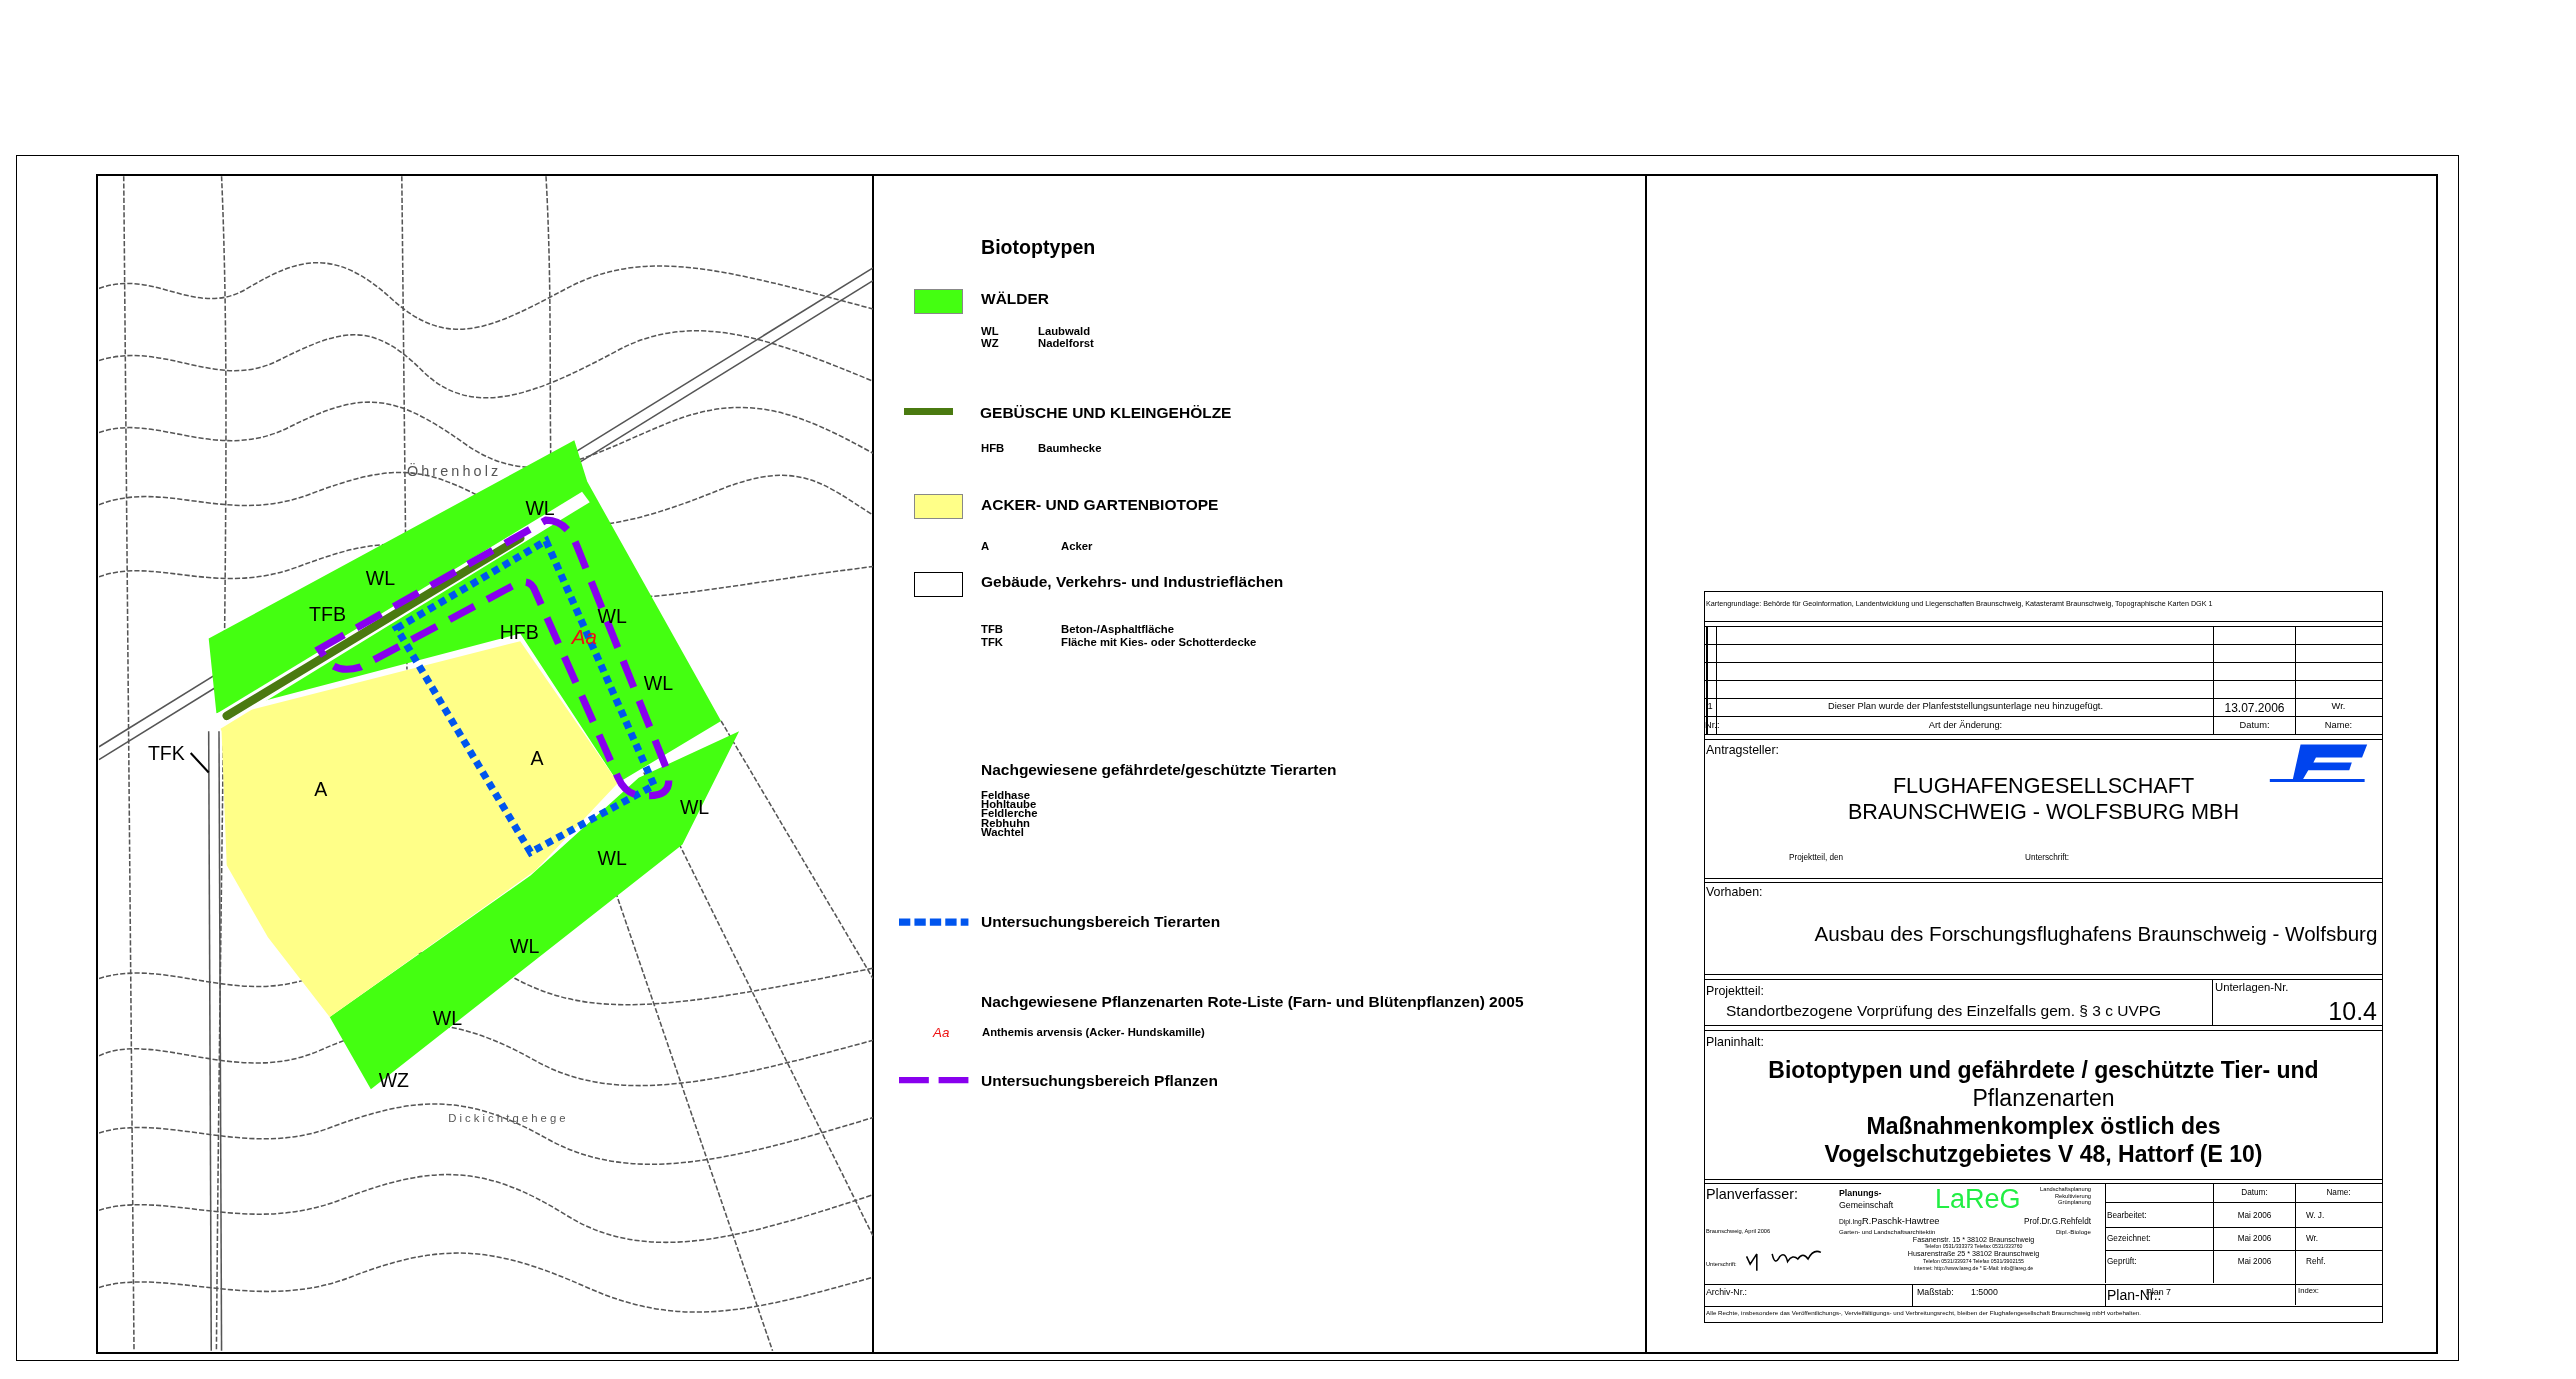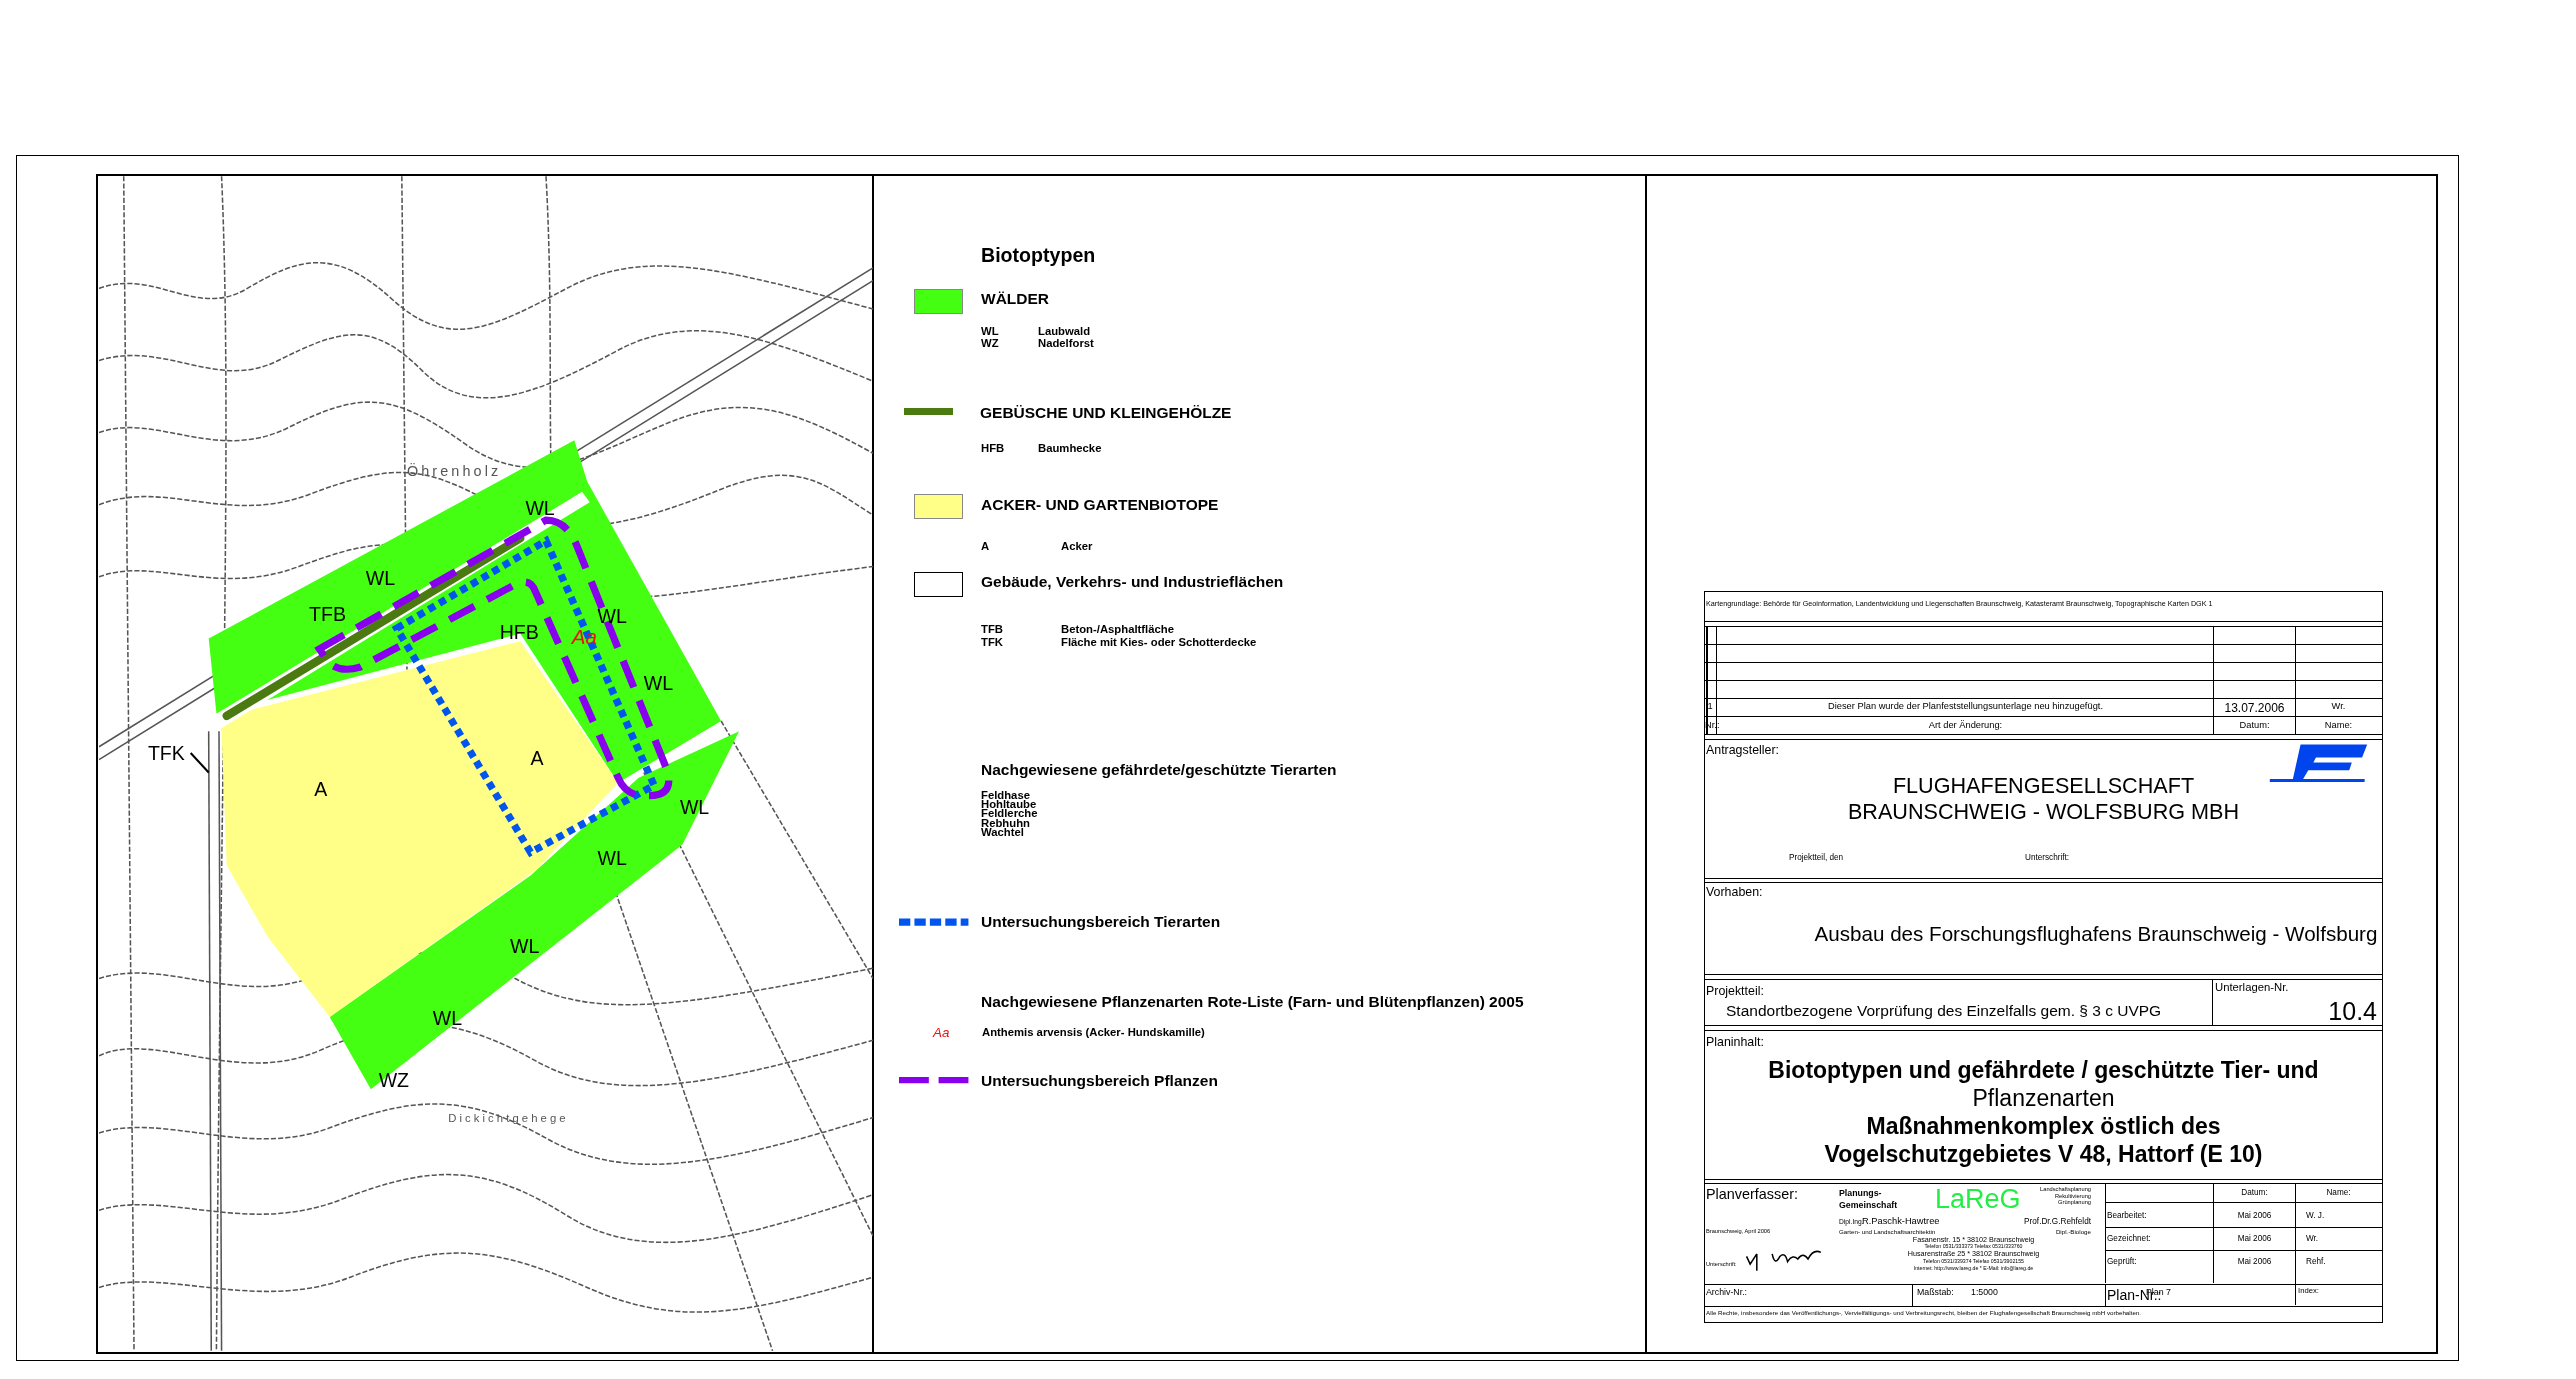--- a/index.html
+++ b/index.html
@@ -90,21 +90,21 @@
     <text class="maplabel" x="735" y="2110">WZ</text>
     <text class="maplabel" x="610" y="1545">A</text>
     <text class="maplabel" x="1030" y="1485">A</text>
     <text class="maplabel" x="287" y="1475">TFK</text>
     <path d="M370,1462 L405,1500" stroke="#000" stroke-width="4"></path>
     <text x="790" y="925" font-size="28" letter-spacing="6" fill="#555" font-family="Liberation Sans, sans-serif">Öhrenholz</text>
     <text x="870" y="2178" font-size="22" letter-spacing="6" fill="#555" font-family="Liberation Sans, sans-serif">Dickichtgehege</text>
   </svg>
 </div>
 
-<div class="abs leg-title" style="left:981px;top:244px">Biotoptypen</div>
+<div class="abs leg-title" style="left:981px;top:236px">Biotoptypen</div>
 
 <div class="abs swatch" style="left:914px;top:289px;background:#44ff11"></div>
 <div class="abs leg-head" style="left:981px;top:290px">WÄLDER</div>
 <div class="abs leg-item" style="left:981px;top:325px">WL</div>
 <div class="abs leg-item" style="left:1038px;top:325px">Laubwald</div>
 <div class="abs leg-item" style="left:981px;top:337px">WZ</div>
 <div class="abs leg-item" style="left:1038px;top:337px">Nadelforst</div>
 
 <div class="abs" style="left:904px;top:330px;width:0;height:0"></div>
 <div class="abs" style="left:904px;top:330px"></div>
@@ -206,21 +206,21 @@
 <div class="abs tb-label" style="left:1706px;top:1035px">Planinhalt:</div>
 <div class="abs center" style="left:1704px;top:1056px;width:679px;font-size:23px;font-weight:bold;line-height:28px">Biotoptypen und gefährdete / geschützte Tier- und</div>
 <div class="abs center" style="left:1704px;top:1084px;width:679px;font-size:23px;font-weight:normal;line-height:28px">Pflanzenarten</div>
 <div class="abs center" style="left:1704px;top:1112px;width:679px;font-size:23px;font-weight:bold;line-height:28px">Maßnahmenkomplex östlich des</div>
 <div class="abs center" style="left:1704px;top:1140px;width:679px;font-size:23px;font-weight:bold;line-height:28px">Vogelschutzgebietes V 48, Hattorf (E 10)</div>
 <div class="abs hline" style="left:1704px;top:1179px;width:679px"></div>
 <div class="abs hline" style="left:1704px;top:1183px;width:679px"></div>
 
 <div class="abs" style="left:1706px;top:1186px;font-size:14.4px">Planverfasser:</div>
 <div class="abs" style="left:1839px;top:1188px;font-size:8.8px;font-weight:bold">Planungs-</div>
-<div class="abs" style="left:1839px;top:1200px;font-size:8.8px;font-weight:bold">Gemeinschaft</div>
+<div class="abs" style="left:1839px;top:1200px;font-size:8.8px;font-weight:normal">Gemeinschaft</div>
 <div class="abs" style="left:1935px;top:1184px;font-size:27px;color:#22ee44">LaReG</div>
 <div class="abs" style="left:2009px;top:1186px;width:82px;text-align:right;font-size:5.7px;line-height:6.7px">
   <div>Landschaftsplanung</div>
   <div>Rekultivierung</div>
   <div>Grünplanung</div>
 </div>
 <div class="abs" style="left:1839px;top:1218px;font-size:6.7px">Dipl.Ing.</div>
 <div class="abs" style="left:1862px;top:1216px;font-size:9.3px">R.Paschk-Hawtree</div>
 <div class="abs" style="left:1839px;top:1228px;font-size:6.2px">Garten- und Landschaftsarchitektin</div>
 <div class="abs" style="left:2009px;top:1217px;width:82px;text-align:right;font-size:8.2px">Prof.Dr.G.Rehfeldt</div>

